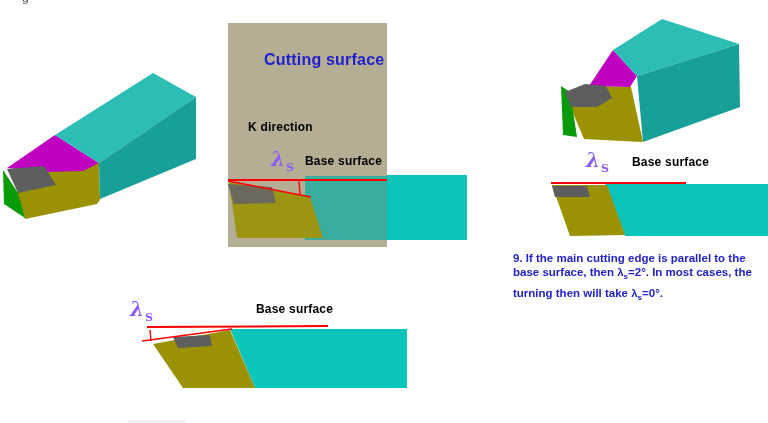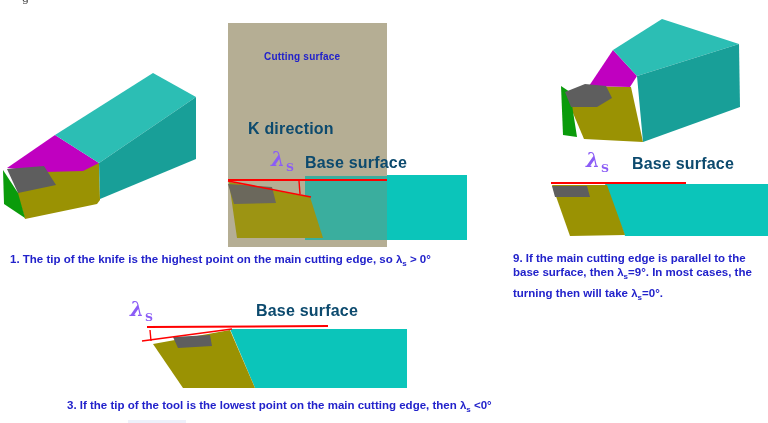--- a/index.html
+++ b/index.html
@@ -3,25 +3,25 @@
 <meta charset="utf-8">
 <style>
   html,body { margin:0; padding:0; background:#ffffff; }
   .canvas {
     position:relative; width:768px; height:423px; overflow:hidden;
     background:#ffffff; font-family:"Liberation Sans", sans-serif;
   }
   svg.scene { position:absolute; left:0; top:0; }
 
   .plane-label-blue {
-    position:absolute; color:#2121cb; font-weight:bold; font-size:10px;
+    position:absolute; color:#2121cb; font-weight:bold; font-size:16px;
     white-space:nowrap; letter-spacing:0.2px;
   }
   .plane-label-red {
-    position:absolute; color:#0c4a6e; font-weight:bold; font-size:16px;
+    position:absolute; color:#000000; font-weight:bold; font-size:12px;
     white-space:nowrap; letter-spacing:0.2px;
   }
   .lambda-label {
     position:absolute; color:#8b5cf6; font-family:"DejaVu Serif", serif;
     font-style:italic; font-weight:bold; font-size:20px; line-height:20px;
     white-space:nowrap;
   }
   .lambda-label .lsub {
     font-size:11px; font-style:normal; vertical-align:-5px; margin-left:1px;
   }
@@ -106,23 +106,21 @@
   <div class="plane-label-red" style="left:305px; top:154px;">Base surface</div>
 
   <div class="lambda-label" style="left:586px; top:150px;"><span>λ</span><span class="lsub">S</span></div>
 
   <div class="plane-label-red" style="left:632px; top:155px;">Base surface</div>
 
   <div class="lambda-label" style="left:130px; top:299px;"><span>λ</span><span class="lsub">S</span></div>
 
   <div class="plane-label-red" style="left:256px; top:302px;">Base surface</div>
 
-  <div class="caption" style="left:10px; top:252px;"><span>1. The tip of the knife is the highest point on the main cutting edge, so λ</span><sub>s</sub><span> &gt; 0°</span></div>
 
   <div class="caption caption-wrap" style="left:513px; top:251px; width:258px;">
-    <p><span>9. If the main cutting edge is parallel to the base surface, then λ</span><sub>s</sub><span>=9°. In most cases, the</span></p>
+    <p><span>9. If the main cutting edge is parallel to the base surface, then λ</span><sub>s</sub><span>=2°. In most cases, the</span></p>
     <p class="second"><span>turning then will take λ</span><sub>s</sub><span>=0°.</span></p>
   </div>
 
-  <div class="caption" style="left:67px; top:398px;"><span>3. If the tip of the tool is the lowest point on the main cutting edge, then λ</span><sub>s</sub><span> &lt;0°</span></div>
 
   <div class="clip-frag-bottom"></div>
 </div>
 
 </body></html>

